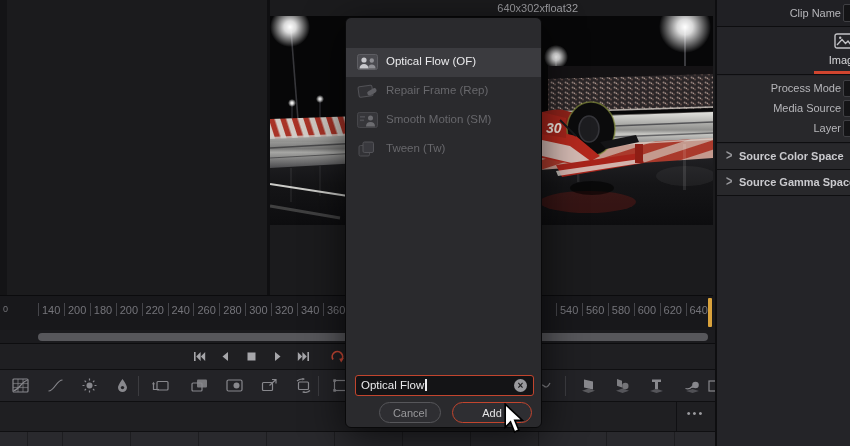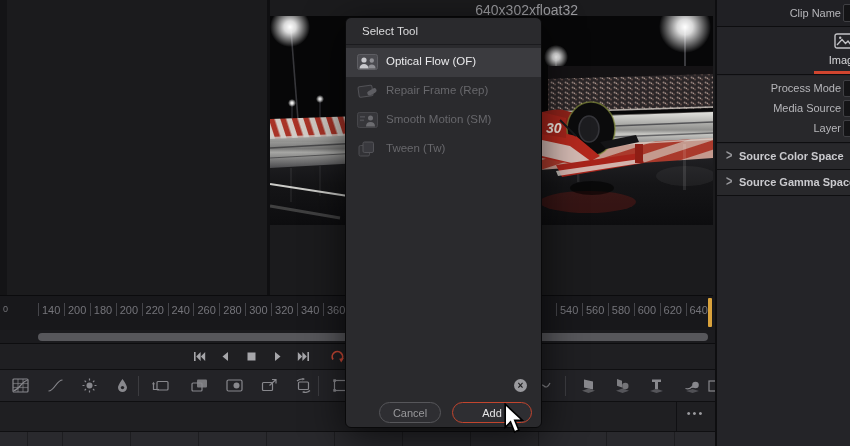--- a/index.html
+++ b/index.html
@@ -5,21 +5,21 @@
   html,body{margin:0;padding:0;background:#0c0c0e;}
   *{box-sizing:border-box;}
   #app{position:relative;width:850px;height:446px;background:#19191b;overflow:hidden;
        font-family:"Liberation Sans",sans-serif;color:#c8c8cc;}
 
   
   .viewer{position:absolute;left:0;top:0;width:715px;height:295px;background:#1b1b1d;}
   .left-edge-strip{position:absolute;left:0;top:0;width:7px;height:295px;background:#141416;}
   .viewer-divider{position:absolute;left:267px;top:0;width:3px;height:295px;background:#0f0f11;}
   .viewer-image-wrap{position:absolute;left:270px;top:16px;width:443px;height:209px;background:#070708;}
-  .res-label{position:absolute;top:2px;right:137px;font-size:14px;color:#9a9a9e;}
+  .res-label{position:absolute;top:2px;right:137px;font-size:11px;color:#9a9a9e;}
 
   
   .inspector{position:absolute;left:715px;top:0;width:135px;height:446px;background:#242428;
              border-left:2px solid #0e0e10;z-index:3;overflow:hidden;}
   .clip-row{position:absolute;left:0;top:0;width:135px;height:27px;background:#202024;
             border-bottom:1px solid #0d0d0f;}
   .clip-label{position:absolute;right:11px;top:7px;font-size:11px;color:#b6b6ba;}
   .clip-field{position:absolute;left:126px;top:4px;width:30px;height:18px;background:#141416;
               border:1px solid #3f3f43;border-radius:2px;}
   .tab-row{position:absolute;left:0;top:27px;width:135px;height:48px;background:#242428;
@@ -463,21 +463,20 @@
       </div>
       <div class="section-row">
         <span class="chev">&gt;</span>
         <span class="section-label">Source Gamma Space</span>
       </div>
     </div>
     <div class="inspector-rest"></div>
   </div>
 
   <div class="dialog">
-    <div class="dialog-title">Select Tool</div>
     <div class="dialog-list">
       <div class="tool-row selected">
         <span class="tool-icon">
           <svg width="21" height="16" viewBox="0 0 21 16">
               <rect x="0.5" y="0.5" width="20" height="15" rx="2" fill="#4a4a4f" stroke="#5e5e63"></rect>
           <circle cx="7" cy="6" r="2.6" fill="#c9c9cd"></circle>
               <path d="M2.5 14.5 c0-3 2-4.6 4.5-4.6 s4.5 1.6 4.5 4.6 z" fill="#c9c9cd"></path>
           <circle cx="14.8" cy="6.5" r="2.2" fill="#8f8f94"></circle>
               <path d="M11 14.5 c0-2.6 1.7-4 3.8-4 s3.8 1.4 3.8 4 z" fill="#8f8f94"></path>
             </svg>
@@ -508,20 +507,23 @@
       <div class="tool-row dim">
         <span class="tool-icon">
           <svg width="21" height="16" viewBox="0 0 21 16">
               <rect x="2" y="4.5" width="10.5" height="10.5" rx="1.5" fill="#3a3a3e" stroke="#6a6a70"></rect>
           <rect x="6" y="1" width="10.5" height="10.5" rx="1.5" fill="#46464c" stroke="#74747a"></rect>
             </svg>
         </span>
         <span class="tool-label">Tween (Tw)</span>
       </div>
     </div>
+    <div class="search-input">
+      <span>Optical Flow</span><span class="caret"></span>
+    </div>
     <div class="clear-btn">
       <span>×</span>
     </div>
     <div class="dlg-btn cancel-btn">Cancel</div>
     <div class="dlg-btn add-btn">Add</div>
   </div>
 
   <div class="cursor">
     <svg width="23" height="31" viewBox="0 0 15 21">
       <path d="M1.2 0.8 L1.2 16.4 L4.8 12.9 L7.5 19.6 L10.4 18.3 L7.7 11.7 L12.8 11.7 Z" fill="#ffffff" stroke="#000000" stroke-width="1.1"></path>

